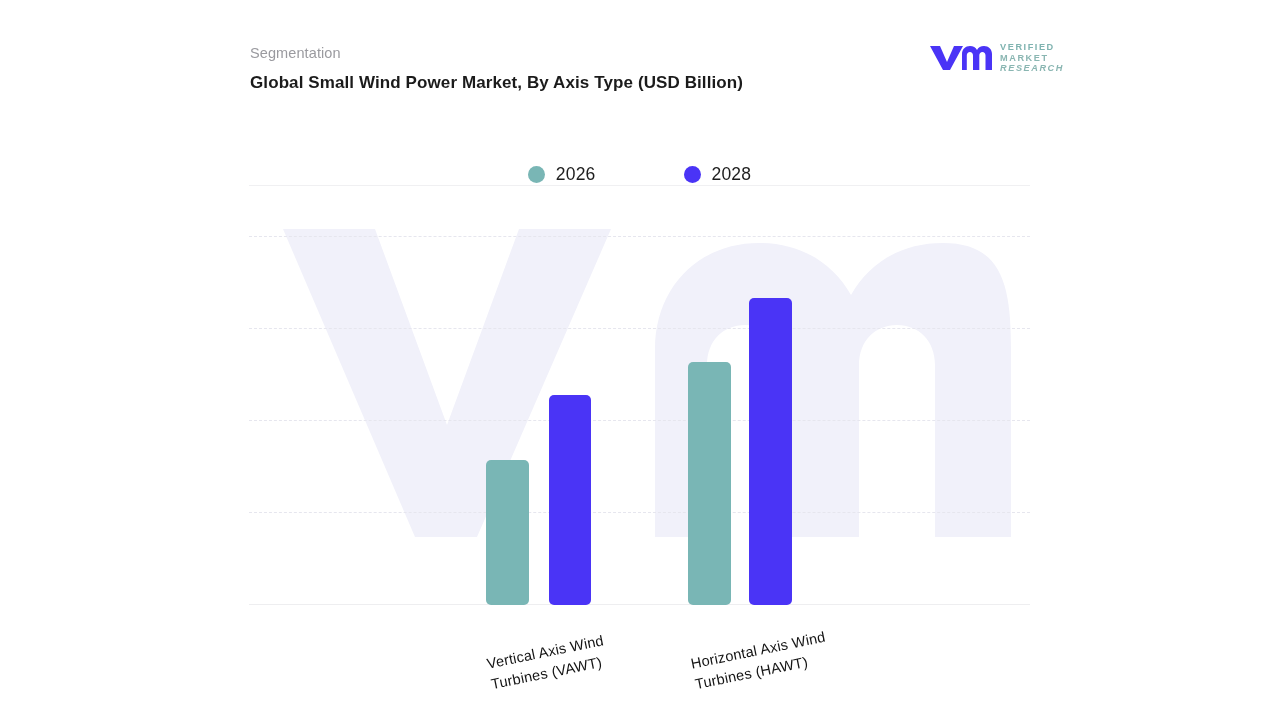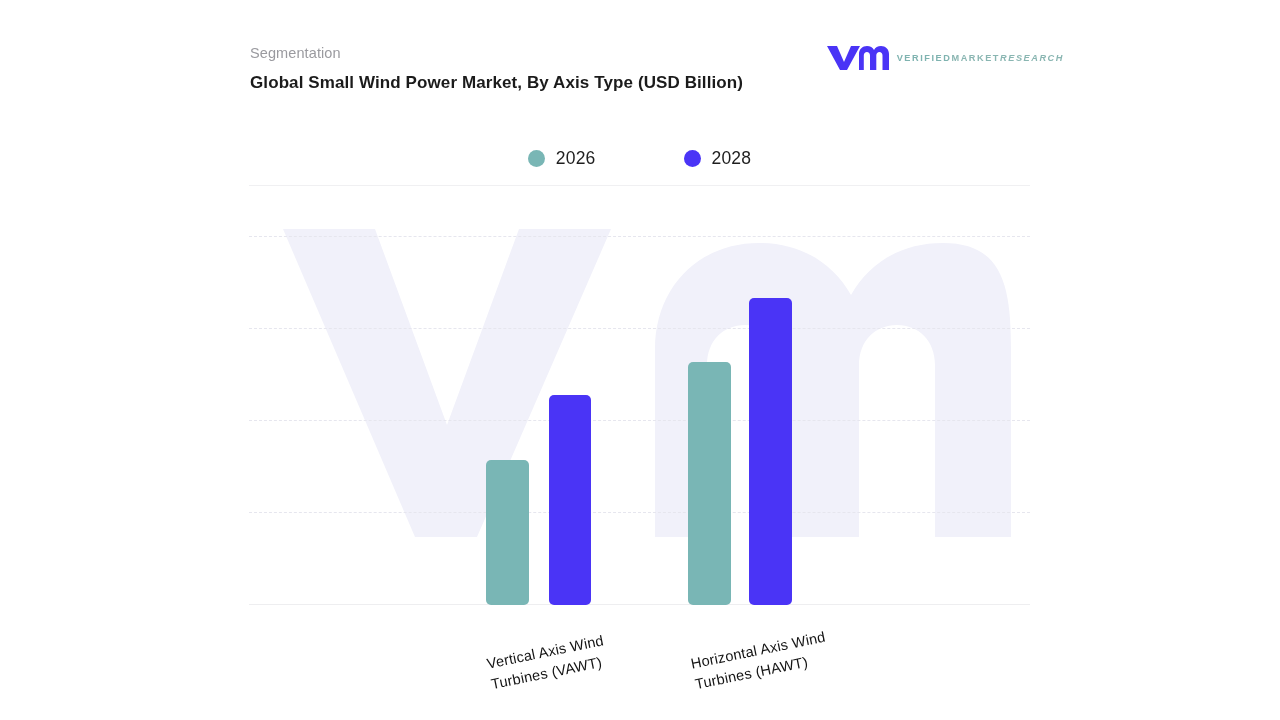--- a/index.html
+++ b/index.html
@@ -51,37 +51,38 @@
     position: absolute;
     right: 216px;
     top: 40px;
     display: flex;
     align-items: center;
     gap: 8px;
   }
   .logo-mark { display: block; }
   .logo-words {
     display: flex;
+    flex-direction: column;
     justify-content: center;
     line-height: 1.18;
   }
   .logo-words span {
     font-size: 9.2px;
     font-weight: bold;
     letter-spacing: 1.55px;
     color: #7fb3b0;
   }
   .logo-words span.l2 { color: #8ab6b2; }
   .logo-words span.l3 { color: #8ab6b2; font-style: italic; }
 
   
   .legend {
     position: absolute;
     left: 249px;
-    top: 148px;
+    top: 164px;
     width: 781px;
     display: flex;
     justify-content: center;
     align-items: center;
     gap: 88px;
   }
   .legend-item {
     display: flex;
     align-items: center;
     gap: 11px;

